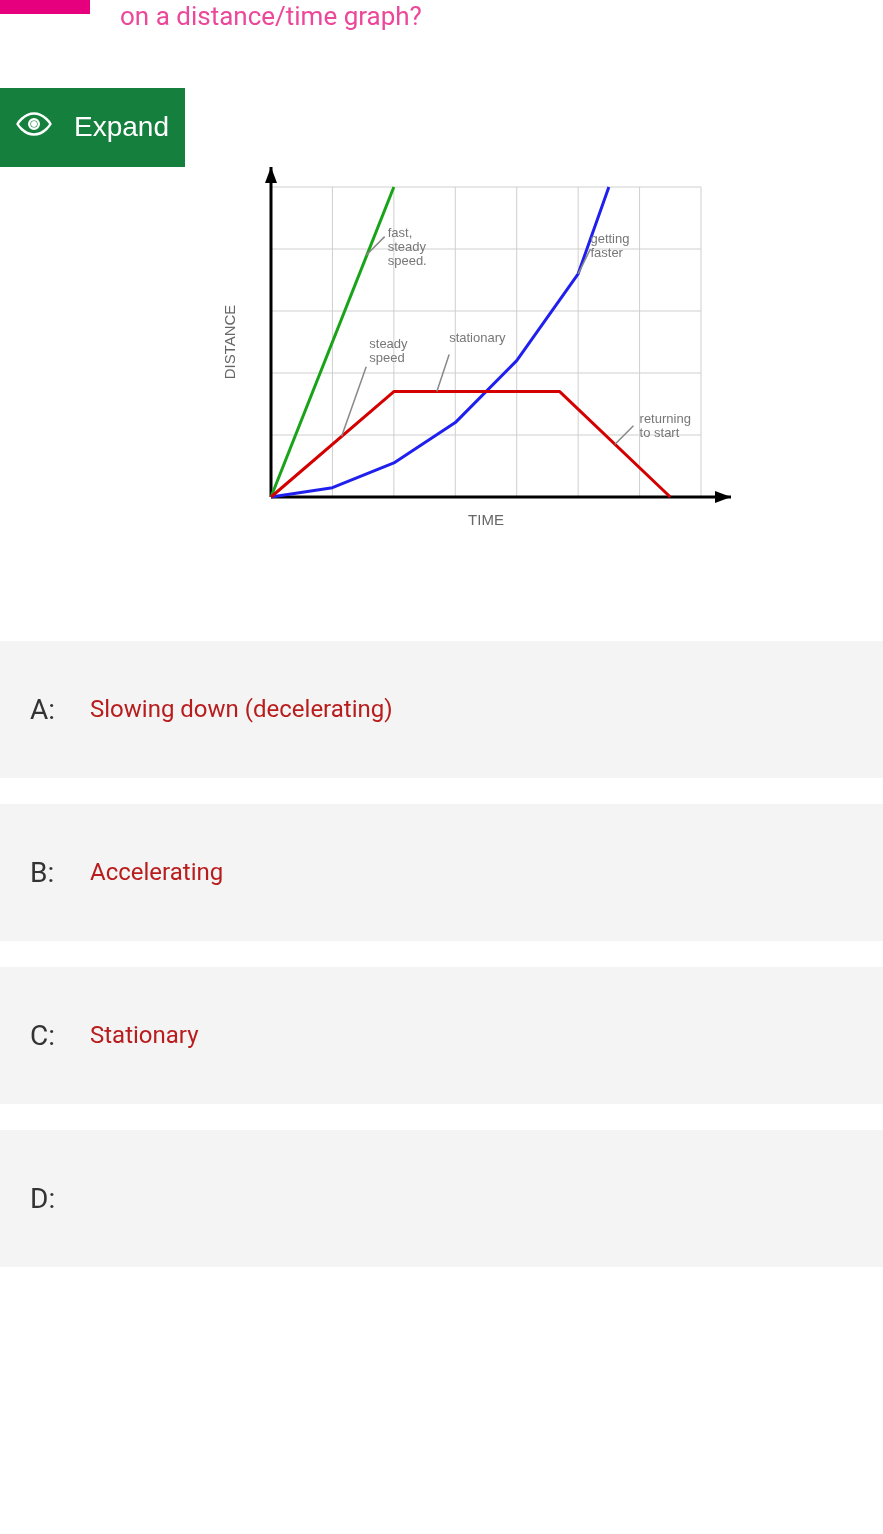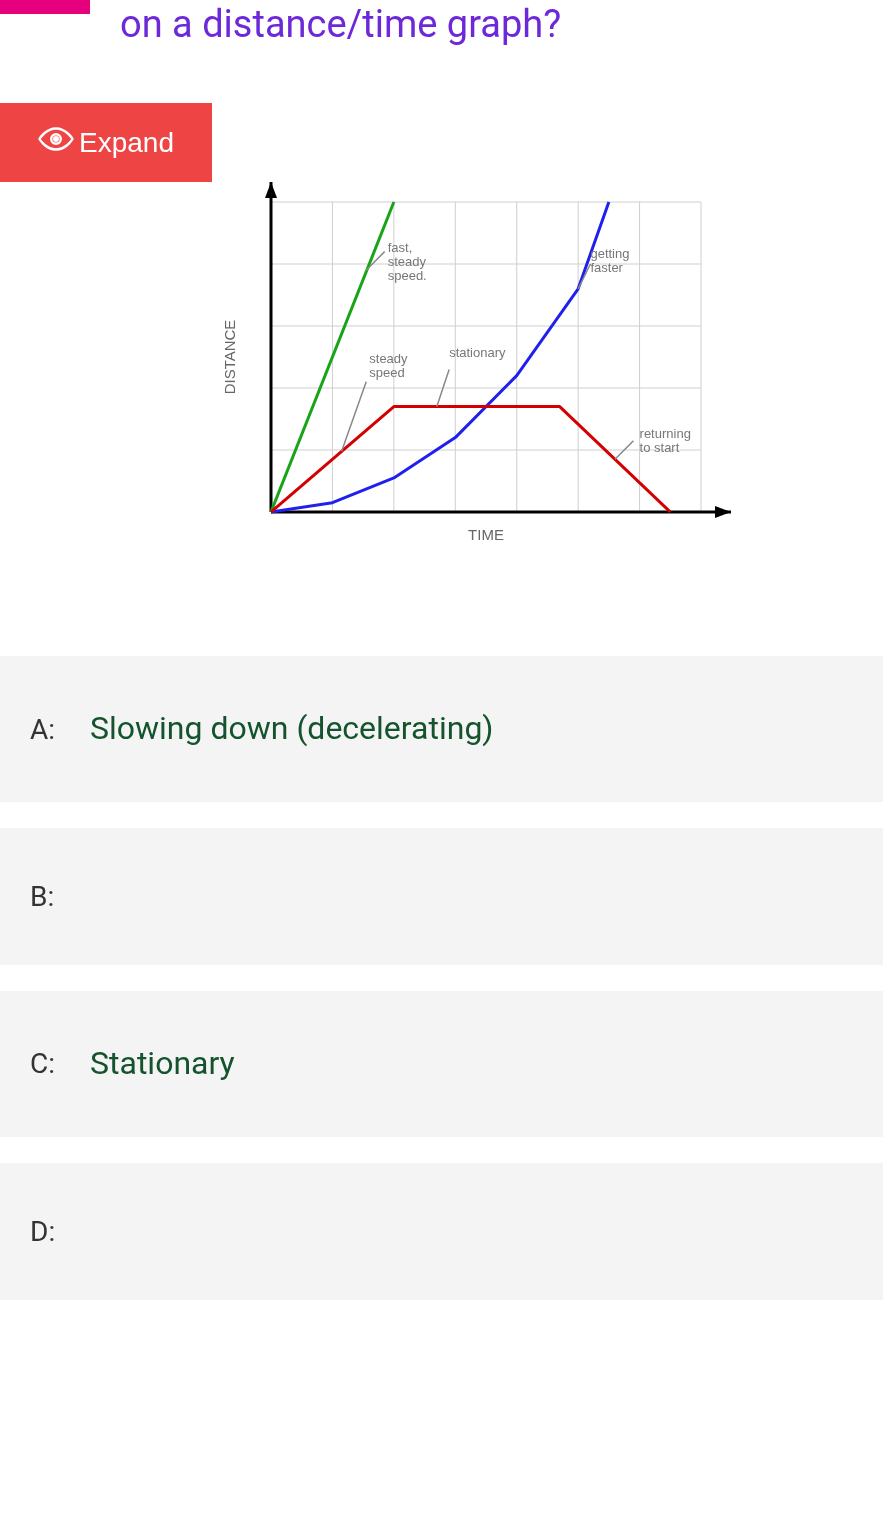--- a/index.html
+++ b/index.html
@@ -15,34 +15,34 @@
     padding: 0 0 0 0;
   }
   .pink-tag {
     width: 90px;
     height: 14px;
     background: #e6007e;
     margin-right: 30px;
     margin-top: 0;
   }
   .question-text {
-    font-size: 38px;
-    color: #6d28d9;
+    font-size: 26px;
+    color: #ec4899;
     flex: 1;
     line-height: 1.3;
     padding-right: 24px;
   }
   .expand-btn {
     display: inline-flex;
     align-items: center;
-    gap: 5px;
-    background: #ef4444;
+    gap: 22px;
+    background: #15803d;
     color: #fff;
     font-size: 28px;
-    padding: 18px 38px;
+    padding: 18px 16px;
     margin-top: 54px;
     border: none;
     cursor: pointer;
   }
   .expand-btn svg { width: 36px; height: 36px; }
   .chart-wrap {
     width: 100%;
     display: flex;
     justify-content: center;
     padding: 0 0 60px 0;
@@ -60,22 +60,22 @@
     gap: 24px;
     cursor: pointer;
   }
   .answer:last-child { margin-bottom: 0; }
   .answer .letter {
     font-size: 28px;
     color: #333;
     min-width: 36px;
   }
   .answer .text {
-    font-size: 32px;
-    color: #14532d;
+    font-size: 24px;
+    color: #b91c1c;
     line-height: 1.3;
   }
 </style>
 </head>
 <body>
 
 
 
 <div class="header-row">
   <div class="pink-tag"></div>
@@ -138,20 +138,21 @@
   </div>
 </div>
 
 <div class="answers">
   <div class="answer">
     <span class="letter">A:</span>
     <span class="text">Slowing down (decelerating)</span>
   </div>
   <div class="answer">
     <span class="letter">B:</span>
+    <span class="text">Accelerating</span>
   </div>
   <div class="answer">
     <span class="letter">C:</span>
     <span class="text">Stationary</span>
   </div>
   <div class="answer">
     <span class="letter">D:</span>
   </div>
 </div>
 

